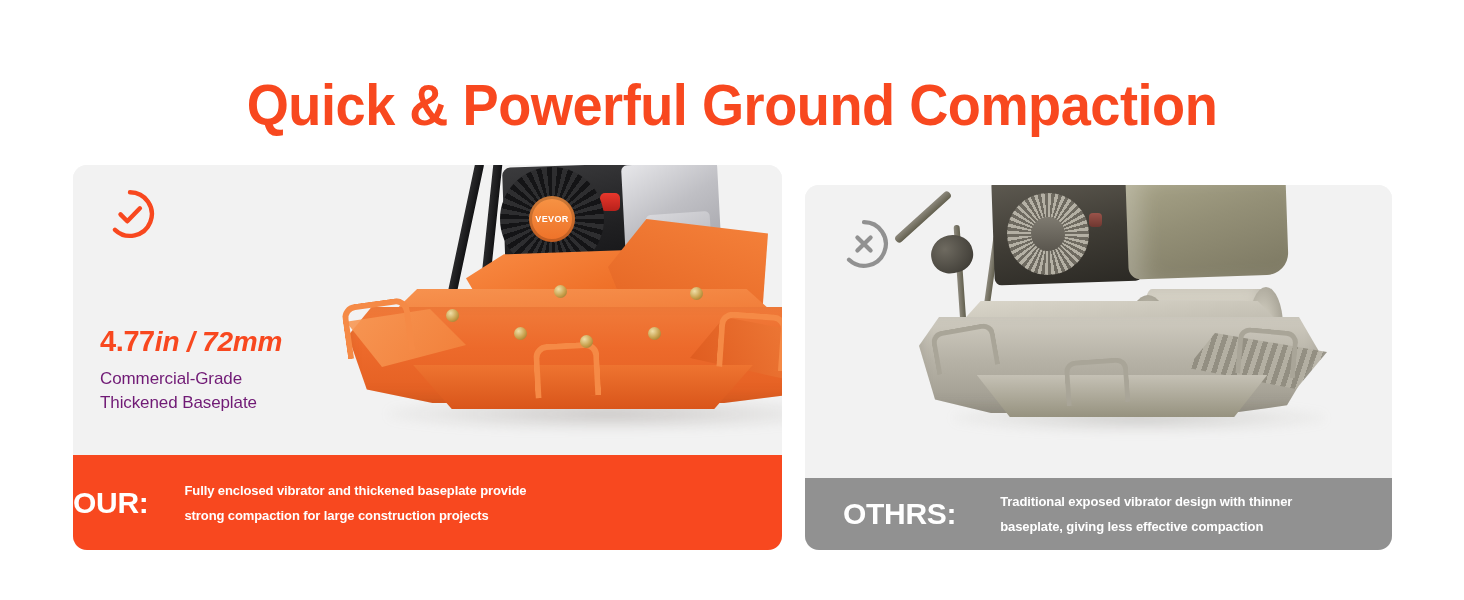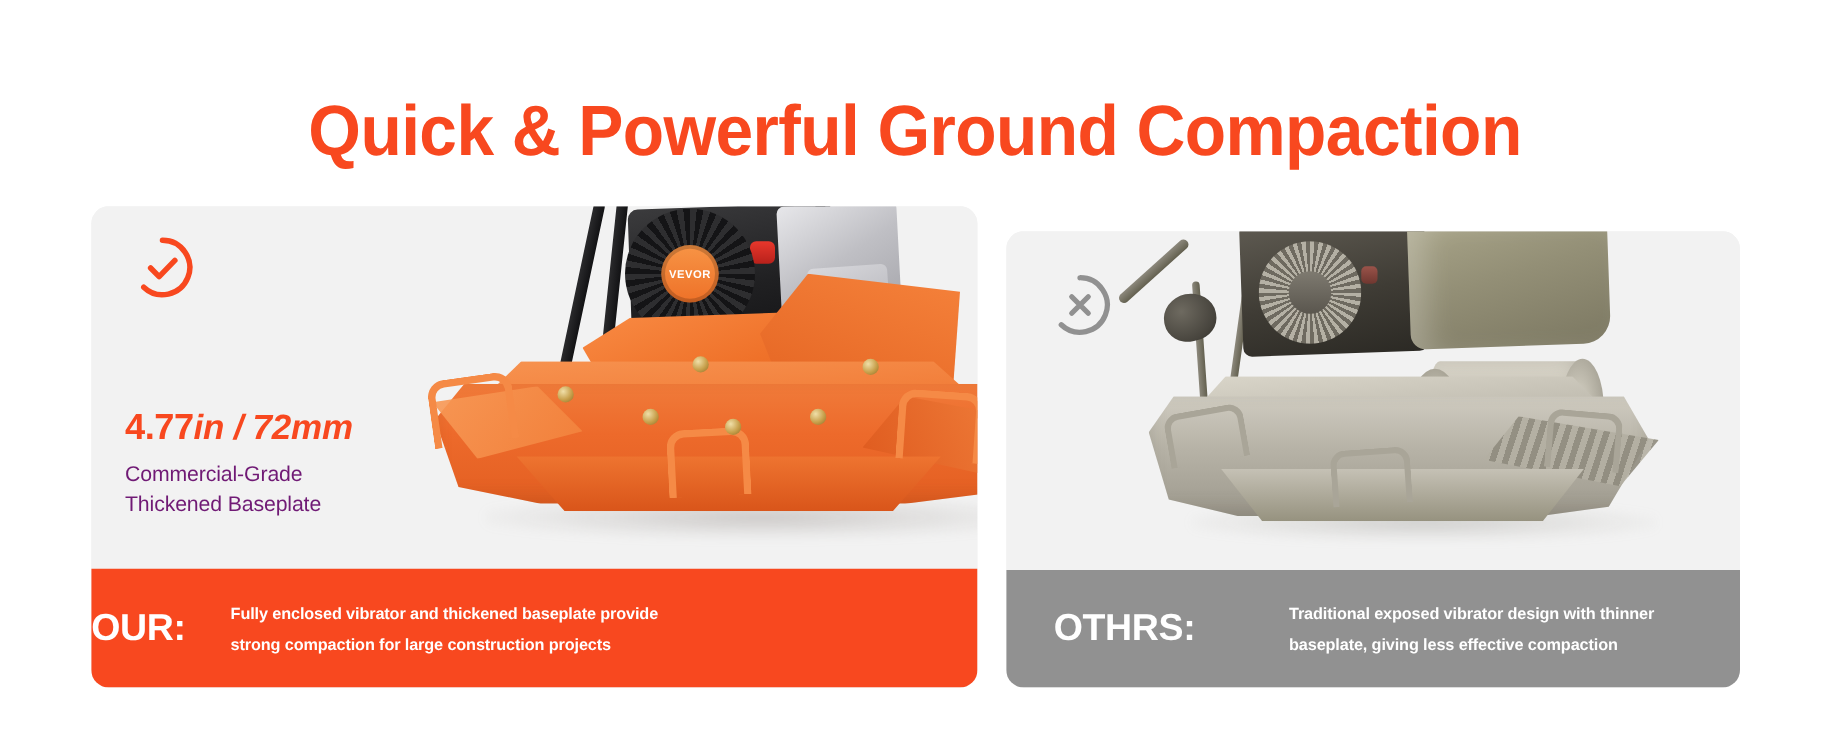--- a/index.html
+++ b/index.html
@@ -118,24 +118,23 @@
     bottom: 0;
     display: flex;
     align-items: center;
     z-index: 7;
   }
   .caption-bar-our {
     height: 95px;
     background: #F8481F;
   }
   .caption-bar-other {
-    height: 94px;
+    height: 72px;
     background: #919191;
     padding-left: 38px;
-    gap: 31px;
   }
   .caption-label {
     color: #ffffff;
     font-weight: 700;
     letter-spacing: -0.3px;
     white-space: nowrap;
     flex: 0 0 auto;
   }
   .caption-bar-our .caption-label { font-size: 30px; }
   .caption-bar-other .caption-label { font-size: 30px; }

